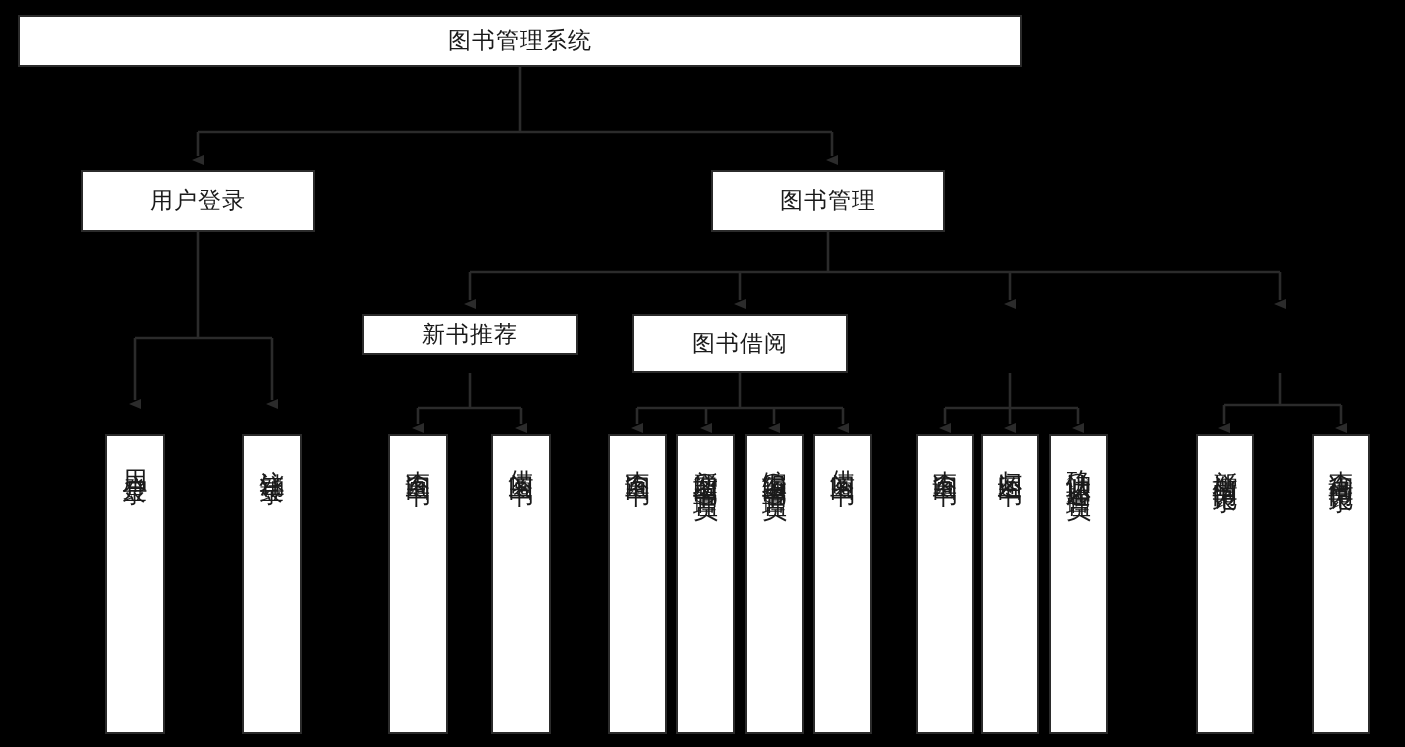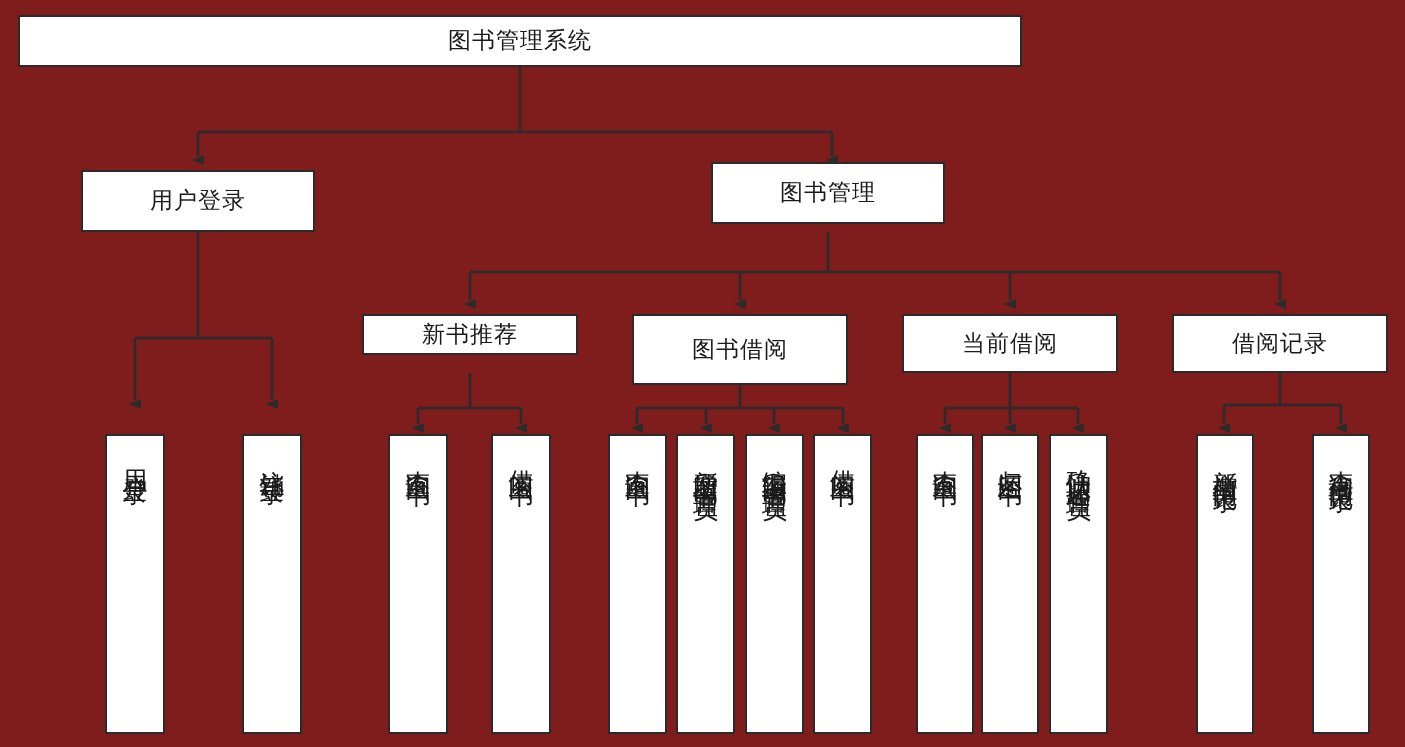--- a/index.html
+++ b/index.html
@@ -7,21 +7,21 @@
     padding: 0;
     background: #ffffff;
   }
   body {
     font-family: "DejaVu Sans", "Liberation Sans", sans-serif;
   }
   #canvas {
     position: relative;
     width: 1405px;
     height: 747px;
-    background: #7f1d1d;
+    background: #000000;
     overflow: hidden;
   }
   svg.edges {
     position: absolute;
     left: 0;
     top: 0;
     width: 1405px;
     height: 747px;
   }
   .node {
@@ -125,35 +125,29 @@
     </g>
   </svg>
 
   <div class="node root horiz" style="left:18px; top:15px; width:1004px; height:52px;">
     <span class="label">图书管理系统</span>
   </div>
 
   <div class="node horiz" style="left:81px; top:170px; width:234px; height:62px;">
     <span class="label">用户登录</span>
   </div>
-  <div class="node horiz" style="left:711px; top:162px; width:234px; height:62px;">
+  <div class="node horiz" style="left:711px; top:170px; width:234px; height:62px;">
     <span class="label">图书管理</span>
   </div>
 
   <div class="node horiz" style="left:362px; top:314px; width:216px; height:41px;">
     <span class="label">新书推荐</span>
   </div>
-  <div class="node horiz" style="left:632px; top:314px; width:216px; height:71px;">
+  <div class="node horiz" style="left:632px; top:314px; width:216px; height:59px;">
     <span class="label">图书借阅</span>
-  </div>
-  <div class="node horiz" style="left:902px; top:314px; width:216px; height:59px;">
-    <span class="label">当前借阅</span>
-  </div>
-  <div class="node horiz" style="left:1172px; top:314px; width:216px; height:59px;">
-    <span class="label">借阅记录</span>
   </div>
 
   <div class="node vert" style="left:105px; top:434px; width:60px; height:300px;">
     <span class="label">用户登录</span>
   </div>
   <div class="node vert" style="left:242px; top:434px; width:60px; height:300px;">
     <span class="label">注销登录</span>
   </div>
 
   <div class="node vert" style="left:388px; top:434px; width:60px; height:300px;">

